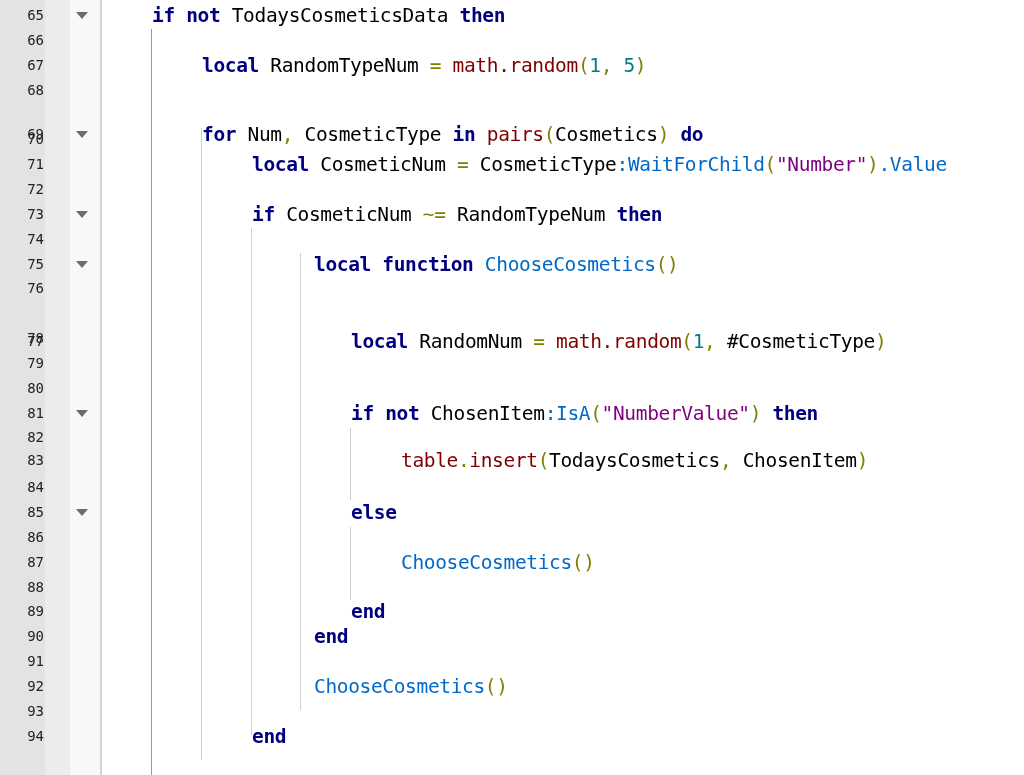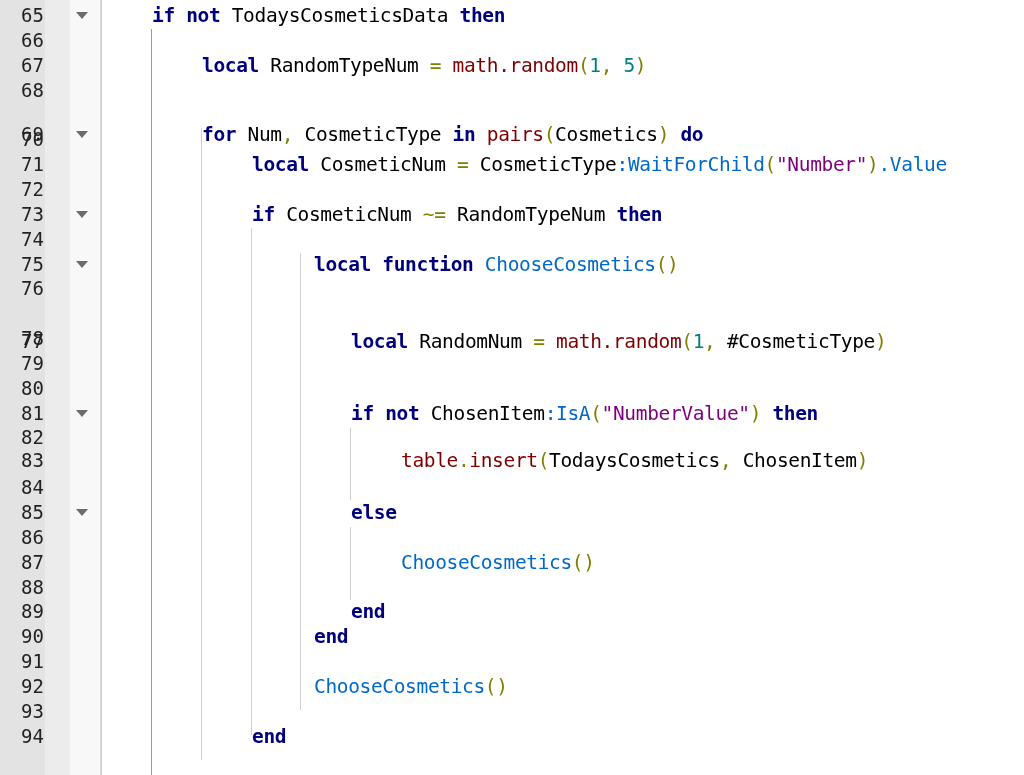--- a/index.html
+++ b/index.html
@@ -3,21 +3,21 @@
 <meta charset="utf-8">
 <style>
   html, body { margin:0; padding:0; }
   body { width:1024px; height:775px; overflow:hidden; background:#ffffff; position:relative;
          font-family:"DejaVu Sans Mono", monospace; }
   .gutter-num { position:absolute; left:0; top:0; width:45px; height:775px; background:#e3e3e3; }
   .gutter-strip { position:absolute; left:45px; top:0; width:25px; height:775px; background:#ececec; }
   .gutter-fold { position:absolute; left:70px; top:0; width:30px; height:775px; background:#f8f8f8; }
   .gutter-border { position:absolute; left:100px; top:0; width:1px; height:775px; background:#d8d8d8; }
   .row { position:absolute; left:0; height:25px; width:1024px; }
-  .ln { position:absolute; left:0; width:44px; text-align:right; font-size:19px; line-height:25px; color:#222; }
+  .ln { position:absolute; left:0; width:44px; text-align:right; font-size:14px; line-height:25px; color:#222; }
   .fold { position:absolute; left:76px; top:9px; width:0; height:0;
           border-left:6px solid transparent; border-right:6px solid transparent; border-top:7px solid #6b6b6b; }
   .code { position:absolute; top:0; font-size:19.5px; line-height:25px; white-space:pre; color:#000; letter-spacing:-0.35px; }
   .kw { color:#00007f; font-weight:bold; }
   .bi { color:#7f0000; }
   .num { color:#007f7f; }
   .op { color:#7f7f00; }
   .str { color:#7f007f; }
   .meth { color:#0069c9; }
   .guide { position:absolute; width:1px; background:#d0d0d0; }

